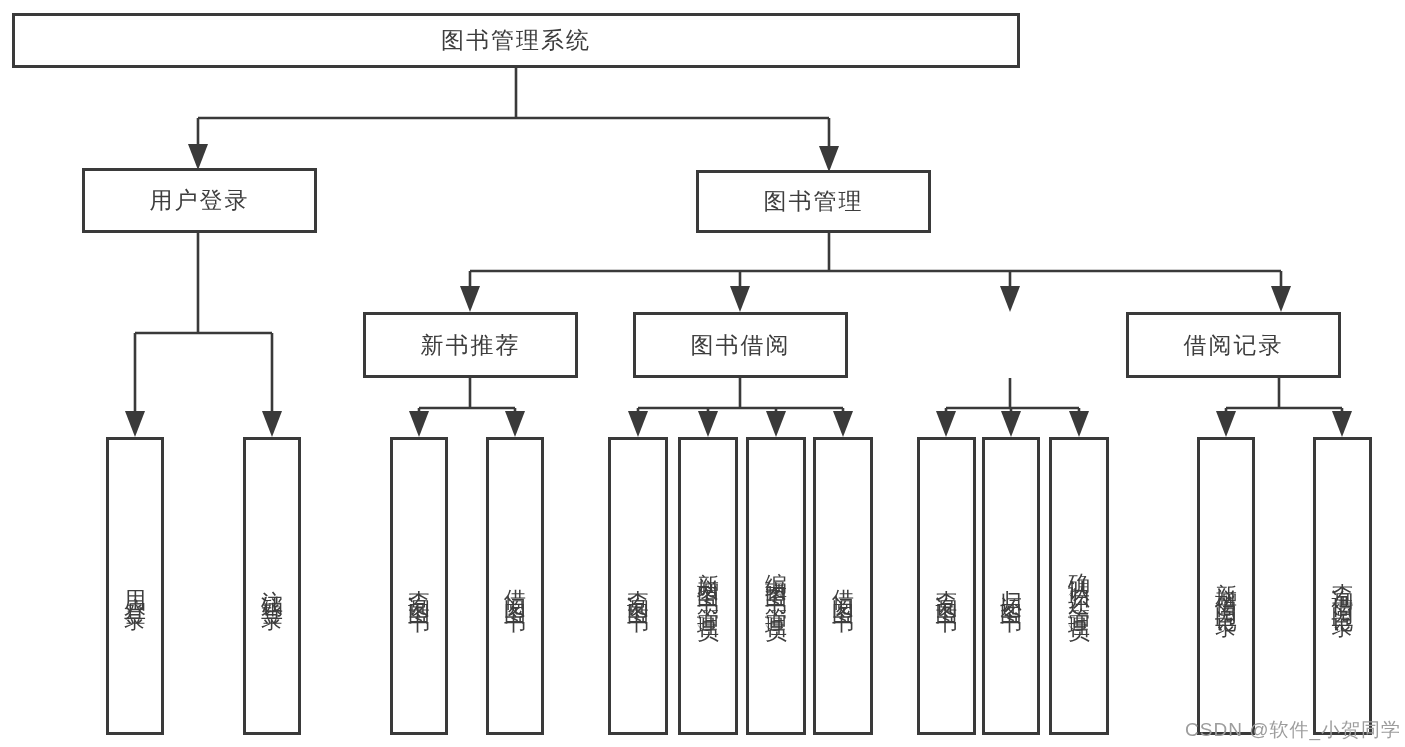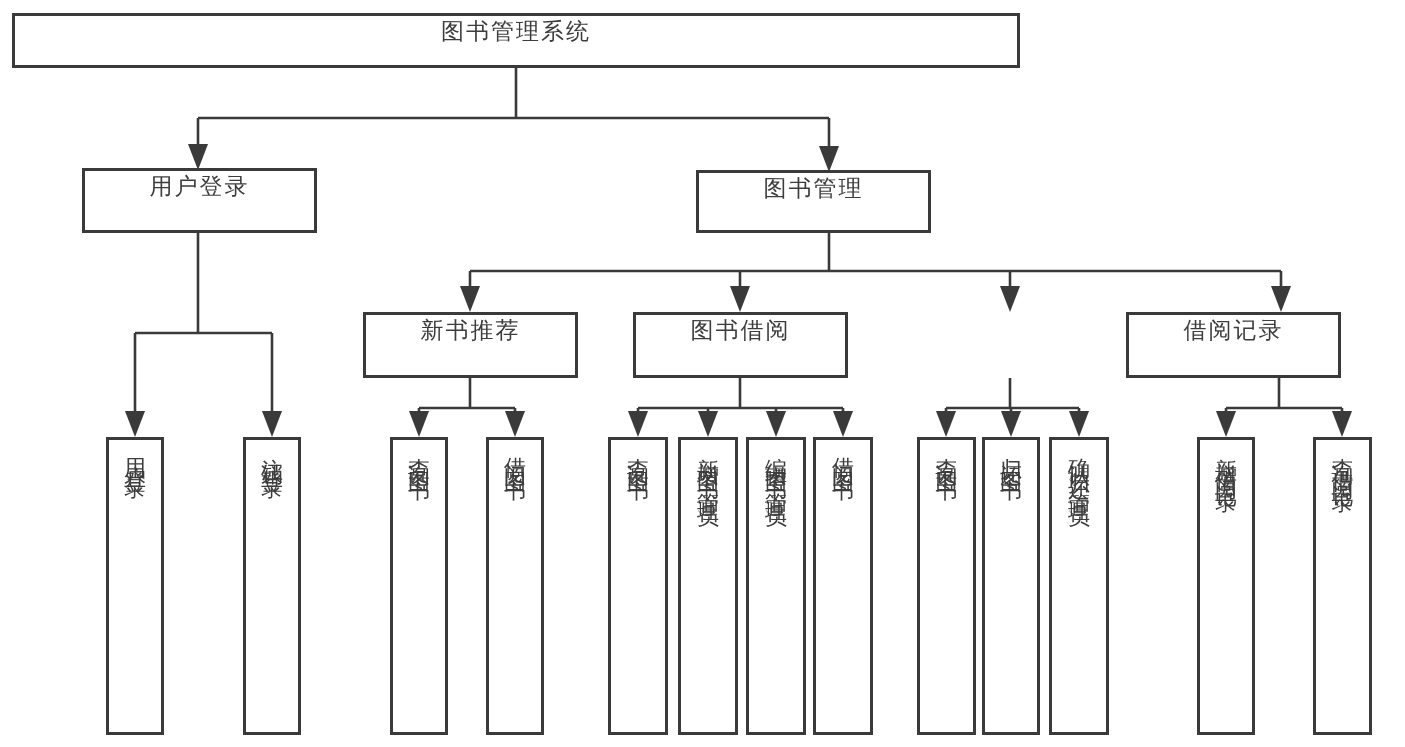--- a/index.html
+++ b/index.html
@@ -22,21 +22,21 @@
     top: 0;
     width: 1405px;
     height: 747px;
   }
   .node {
     position: absolute;
     background: #ffffff;
     border: 3px solid #3a3a3a;
     box-sizing: border-box;
     display: flex;
-    align-items: flex-start;
+    align-items: center;
     justify-content: center;
   }
   .h-label {
     font-size: 23px;
     letter-spacing: 2px;
     white-space: nowrap;
   }
   .v-label {
     writing-mode: vertical-rl;
     text-orientation: mixed;
@@ -180,14 +180,15 @@
   <div class="node n-leaf n-lf-10">
     <span class="v-label">确认归还（管理员）</span>
   </div>
   <div class="node n-leaf n-lf-11">
     <span class="v-label">新增借阅记录</span>
   </div>
   <div class="node n-leaf n-lf-12">
     <span class="v-label">查询借阅记录</span>
   </div>
 
+  <div class="watermark">CSDN @软件_小贺同学</div>
 
 </div>
 
 </body></html>

